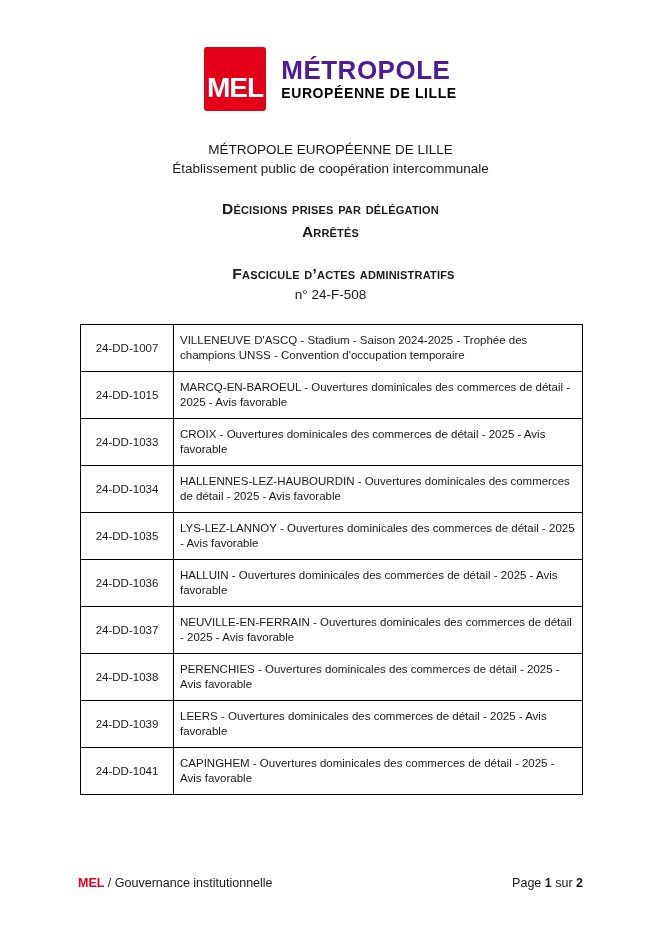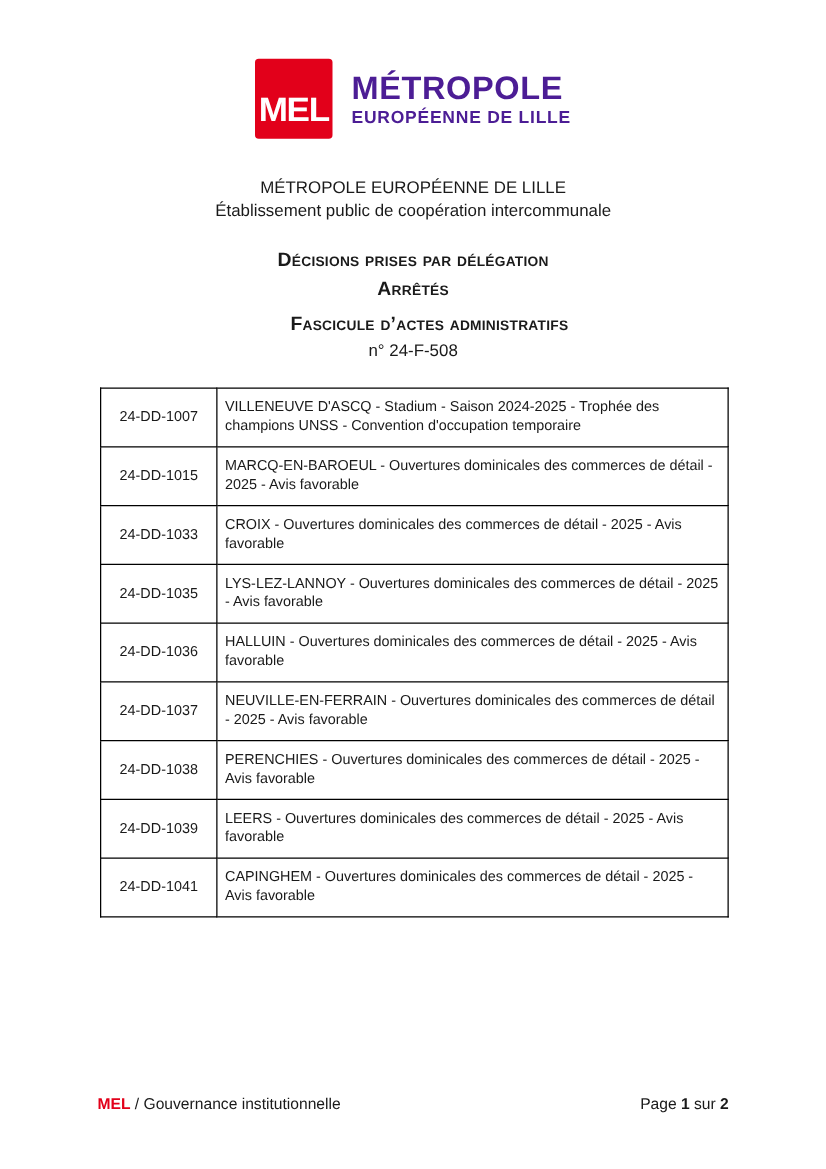--- a/index.html
+++ b/index.html
@@ -41,41 +41,41 @@
   }
   .logo-text { display: flex; flex-direction: column; }
   .logo-line1 {
     color: #4c1d95;
     font-weight: bold;
     font-size: 26px;
     letter-spacing: 0.5px;
     line-height: 1.0;
   }
   .logo-line2 {
-    color: #4c1d95;
+    color: #000000;
     font-weight: bold;
     font-size: 14px;
     letter-spacing: 0.6px;
     margin-top: 2px;
   }
 
   
   .center { text-align: center; }
   .org-name   { margin-top: 31px; font-size: 13.5px; }
   .org-sub    { margin-top: 4px;  font-size: 13.5px; }
   .sc-heading {
     font-weight: bold;
     font-size: 15.5px;
     font-variant-caps: small-caps;
     font-variant: small-caps;
     letter-spacing: 0.2px;
   }
   .h1 { margin-top: 24px; }
   .h2 { margin-top: 5px; }
-  .h3 { margin-top: 10px; padding-left: 26px; }
+  .h3 { margin-top: 24px; padding-left: 26px; }
   .fasc-num { margin-top: 4px; font-size: 13.5px; }
 
   
   table.acts {
     border-collapse: collapse;
     margin: 22px 78px 0 80px;
     width: 503px;
     table-layout: fixed;
   }
   table.acts td {
@@ -138,20 +138,24 @@
       </tr>
       <tr>
         <td class="col-id">24-DD-1015</td>
         <td class="col-desc">MARCQ-EN-BAROEUL - Ouvertures dominicales des commerces de détail - 2025 - Avis favorable</td>
       </tr>
       <tr>
         <td class="col-id">24-DD-1033</td>
         <td class="col-desc">CROIX - Ouvertures dominicales des commerces de détail - 2025 - Avis favorable</td>
       </tr>
       <tr>
+        <td class="col-id">24-DD-1034</td>
+        <td class="col-desc">HALLENNES-LEZ-HAUBOURDIN - Ouvertures dominicales des commerces de détail - 2025 - Avis favorable</td>
+      </tr>
+      <tr>
         <td class="col-id">24-DD-1035</td>
         <td class="col-desc">LYS-LEZ-LANNOY - Ouvertures dominicales des commerces de détail - 2025 - Avis favorable</td>
       </tr>
       <tr>
         <td class="col-id">24-DD-1036</td>
         <td class="col-desc">HALLUIN - Ouvertures dominicales des commerces de détail - 2025 - Avis favorable</td>
       </tr>
       <tr>
         <td class="col-id">24-DD-1037</td>
         <td class="col-desc">NEUVILLE-EN-FERRAIN - Ouvertures dominicales des commerces de détail - 2025 - Avis favorable</td>

